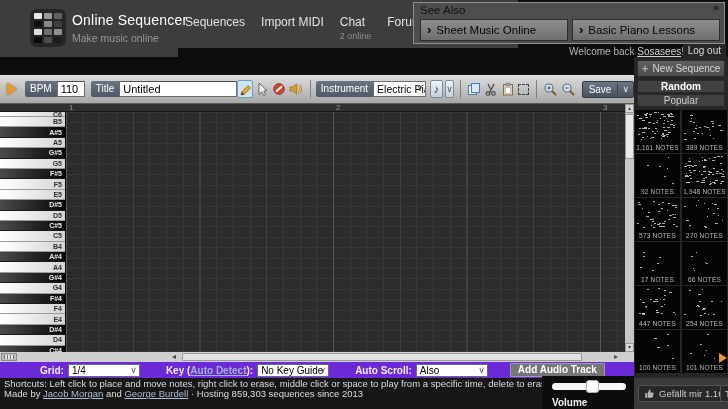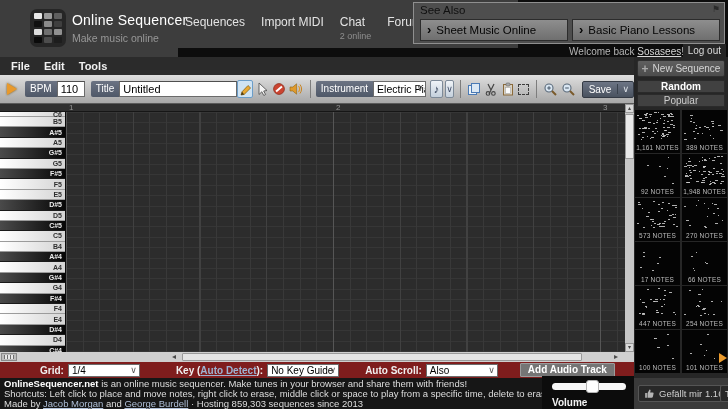--- a/index.html
+++ b/index.html
@@ -95,28 +95,28 @@
 
   .hscroll { position:absolute; left:0; top:295px; width:634px; height:10px; background:#cfcfcf; }
   .keys-toggle { position:absolute; left:1px; top:1px; width:16px; height:8px; background:#bdbdbd; border:1px solid #8a8a8a;
                  cursor:pointer; display:flex; align-items:center; justify-content:center; }
   .keys-toggle .mini { width:10px; height:4px; background:repeating-linear-gradient(90deg,#6e6e6e 0,#6e6e6e 1px,#e8e8e8 1px,#e8e8e8 3px); }
   .hs-arrow { position:absolute; top:0; width:12px; height:10px; color:#4a4a4a; font-size:8px; line-height:10px; text-align:center; cursor:pointer; }
   .hs-left { left:168px; } .hs-right { left:610px; }
   .hs-thumb { position:absolute; left:182px; top:1px; width:400px; height:8px; background:#e4e4e4; border:1px solid #9a9a9a; border-radius:1px; cursor:grab; }
 
   
-  .controlsbar { position:absolute; left:0; top:305px; width:634px; height:16px; background:#7f1d1d; display:flex; align-items:center; }
+  .controlsbar { position:absolute; left:0; top:305px; width:634px; height:16px; background:#6d28d9; display:flex; align-items:center; }
   .cl { color:#f0f0f0; font-size:10px; font-weight:bold; white-space:nowrap; }
   .cl a { color:#9db3d2; text-decoration:underline; font-weight:bold; cursor:pointer; }
   .csel { position:relative; background:#fff; border:1px solid #6b6b6b; height:13px; font-size:10px; color:#000;
           padding:0 14px 0 3px; margin-left:4px; cursor:pointer; white-space:nowrap; overflow:hidden; }
   .csel .caret { top:0; }
   .g-grid { margin-left:40px; } .w72 { width:72px; }
-  .g-key { margin-left:36px; } .g-scroll { margin-left:26px; }
+  .g-key { margin-left:26px; } .g-scroll { margin-left:26px; }
   .add-audio { margin-left:22px; background:#757575; border:1px solid #9c9c9c; color:#fff; font-size:10px; font-weight:bold;
                padding:0 7px 1px; height:14px; border-radius:1px; cursor:pointer; font-family:inherit; }
 
   
   .footerbar { position:absolute; left:0; top:321px; width:634px; height:31px; background:#161616; color:#dedede; font-size:9.5px;
                padding:1px 0 0 4px; line-height:10.2px; }
   .footerbar strong { color:#fff; }
   .footerbar a { color:#aebfd8; text-decoration:underline; cursor:pointer; }
   .volume-panel { position:absolute; left:542px; top:-2px; width:92px; height:33px; background:#0c0c0c; }
   .vol-track { position:absolute; left:10px; top:7px; width:74px; height:7px; background:#f7f7f7; border-radius:3.5px; cursor:pointer; }
@@ -200,25 +200,20 @@
           <span class="chev">›</span>
           <span>Basic Piano Lessons</span>
         </div>
     </div>
     <div class="welcome"><span>Welcome back </span><a>Sosasees</a><span>!</span></div>
     <div class="logout-btn">Log out</div>
   </div>
 
   <div class="main">
 
-    <div class="menubar">
-      <span class="menu-item">File</span>
-      <span class="menu-item">Edit</span>
-      <span class="menu-item">Tools</span>
-    </div>
 
     <div class="toolbar">
       <div class="play-btn"></div>
       <span class="tb-label">BPM</span>
       <input class="tb-input bpm" value="110" style="">
       <span class="tb-label">Title</span>
       <input class="tb-input title" value="Untitled" style="">
       <div class="tb-btn active">
         <svg width="14" height="14" viewBox="0 0 14 14">
             <path d="M3,13 L4,9.8 L10,3.5 L12.6,6 L6.2,12.4 Z" fill="#e8a832" stroke="#7a5a10" stroke-width="0.7"></path>
@@ -400,21 +395,20 @@
       <span class="cl g-grid">Grid:</span>
       <div class="csel w72"><span>1/4</span><span class="caret">∨</span></div>
       <span class="cl g-key"><span>Key (</span><a>Auto Detect</a><span>):</span></span>
       <div class="csel w72"><span>No Key Guide</span><span class="caret">∨</span></div>
       <span class="cl g-scroll">Auto Scroll:</span>
       <div class="csel w72"><span>Also</span><span class="caret">∨</span></div>
       <button class="add-audio">Add Audio Track</button>
     </div>
 
     <div class="footerbar">
-      <div><strong>OnlineSequencer.net</strong><span> is an online music sequencer. Make tunes in your browser and share them with friends!</span></div>
       <div>Shortcuts: Left click to place and move notes, right click to erase, middle click or space to play from a specific time, delete to erase selected notes</div>
       <div><span>Made by </span><a>Jacob Morgan</a><span> and </span><a>George Burdell</a><span> · Hosting 859,303 sequences since 2013</span></div>
       <div class="volume-panel">
         <div class="vol-track">
             <div class="vol-thumb"></div>
           </div>
         <div class="vol-label">Volume</div>
       </div>
     </div>
 

